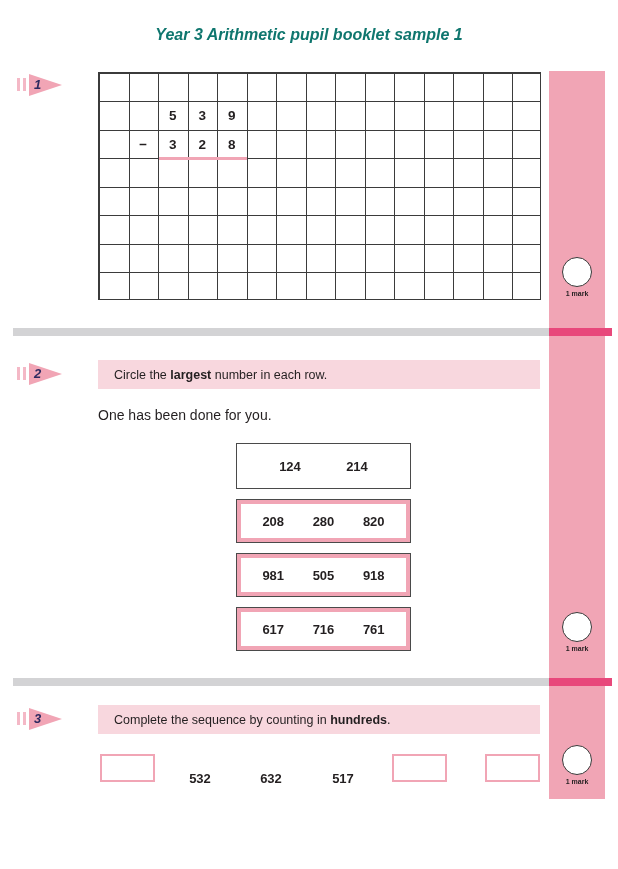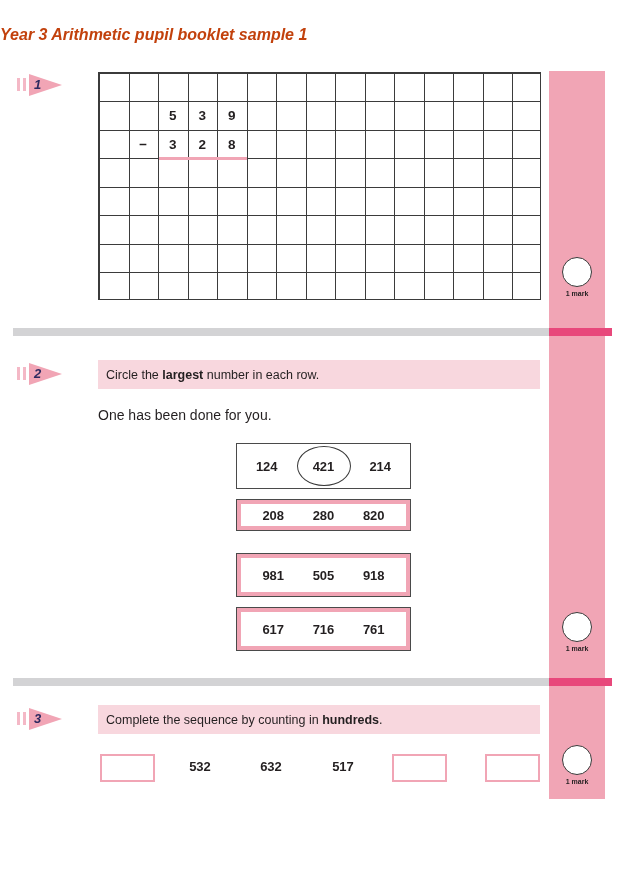--- a/index.html
+++ b/index.html
@@ -4,22 +4,22 @@
 <style>
   html,body{margin:0;padding:0;}
   body{
     width:618px;height:869px;position:relative;background:#ffffff;
     font-family:"Liberation Sans","DejaVu Sans",sans-serif;
     color:#231f20;overflow:hidden;
   }
 
   
   .title{
-    position:absolute;top:26px;left:0;width:618px;
-    font-size:16px;font-weight:bold;font-style:italic;color:#c2410c;margin:0;
+    position:absolute;top:26px;left:0;width:618px;text-align:center;
+    font-size:16px;font-weight:bold;font-style:italic;color:#0f766e;margin:0;
   }
 
   
   .sidebar{position:absolute;left:549px;top:71px;width:56px;height:728px;background:#f1a5b5;}
   .mark{position:absolute;left:0;width:56px;display:flex;flex-direction:column;align-items:center;}
   .mark-circle{width:30px;height:30px;border-radius:50%;background:#ffffff;border:1.5px solid #3a3a3a;box-sizing:border-box;}
   .mark-label{margin-top:3px;font-size:7px;font-weight:bold;color:#231f20;}
   .mark.q1{top:186px}.mark.q2{top:541px}.mark.q3{top:674px}
 
   
@@ -43,41 +43,41 @@
     background-image:
       repeating-linear-gradient(to right,#3b3b3b 0 1px,transparent 1px 29.53px),
       repeating-linear-gradient(to bottom,#3b3b3b 0 1px,transparent 1px 28.5px);
   }
   .gcell{position:absolute;width:29.5px;height:28.5px;display:flex;align-items:center;justify-content:center;
     font-size:13.5px;font-weight:bold;color:#231f20;}
   .underline-pink{position:absolute;left:59.5px;top:84px;width:88.5px;height:3px;background:#f1a5b5;}
 
   
   .banner{position:absolute;left:98px;width:442px;height:29px;background:#f8d7de;
-    display:flex;align-items:center;padding-left:8px;box-sizing:border-box;font-size:12.5px;}
+    display:flex;align-items:center;padding-left:16px;box-sizing:border-box;font-size:12.5px;}
   .banner b{font-weight:bold;}
   .bn2{top:360px}.bn3{top:705px}
   .note{position:absolute;left:98px;top:407px;font-size:14px;}
 
   
   .row-box{position:absolute;left:236px;width:175px;box-sizing:border-box;background:#ffffff;
     border:1.2px solid #4a4a4a;display:flex;align-items:center;justify-content:space-evenly;
     font-size:13px;font-weight:bold;}
   .row-box.example{top:443px;height:46px;}
   .row-box.answer{box-shadow:inset 0 0 0 4px #f1a5b5;}
-  .rb2{top:499px;height:32px}.rb3{top:553px;height:44px}.rb4{top:607px;height:44px}
+  .rb2{top:499px;height:44px}.rb3{top:553px;height:44px}.rb4{top:607px;height:44px}
   .num{display:inline-block;min-width:28px;text-align:center;}
   .ellipse{width:54px;height:40px;border:1.3px solid #3a3a3a;border-radius:50%;
     display:flex;align-items:center;justify-content:center;box-sizing:border-box;background:transparent;}
 
   
   .seq{position:absolute;left:0;top:754px;width:549px;height:30px;}
   .seq-box{position:absolute;width:55px;height:28px;box-sizing:border-box;background:#ffffff;border:2.5px solid #f1a5b5;}
   .sb1{left:100px}.sb2{left:392px}.sb3{left:485px}
-  .seq-num{position:absolute;width:44px;top:5px;text-align:center;font-size:13px;font-weight:bold;}
+  .seq-num{position:absolute;width:44px;top:17px;text-align:center;font-size:13px;font-weight:bold;}
   .sn1{left:178px}.sn2{left:249px}.sn3{left:321px}
 </style>
 </head>
 <body>
 
 <h1 class="title">Year 3 Arithmetic pupil booklet sample 1</h1>
 
 <div class="sidebar">
   <div class="mark q1">
     <div class="mark-circle"></div>
@@ -124,23 +124,20 @@
 </div>
 
 <div class="banner bn2">
   <span><span>Circle the </span><b>largest</b><span> number in each row.</span></span>
 </div>
 
 <div class="note">One has been done for you.</div>
 
 <div class="row-box example">
   <span class="num">124</span>
-  <span class="ellipse">
-    <span class="num">421</span>
-  </span>
   <span class="num">214</span>
 </div>
 
 <div class="row-box answer rb2">
   <span class="num">208</span>
   <span class="num">280</span>
   <span class="num">820</span>
 </div>
 
 <div class="row-box answer rb3">

